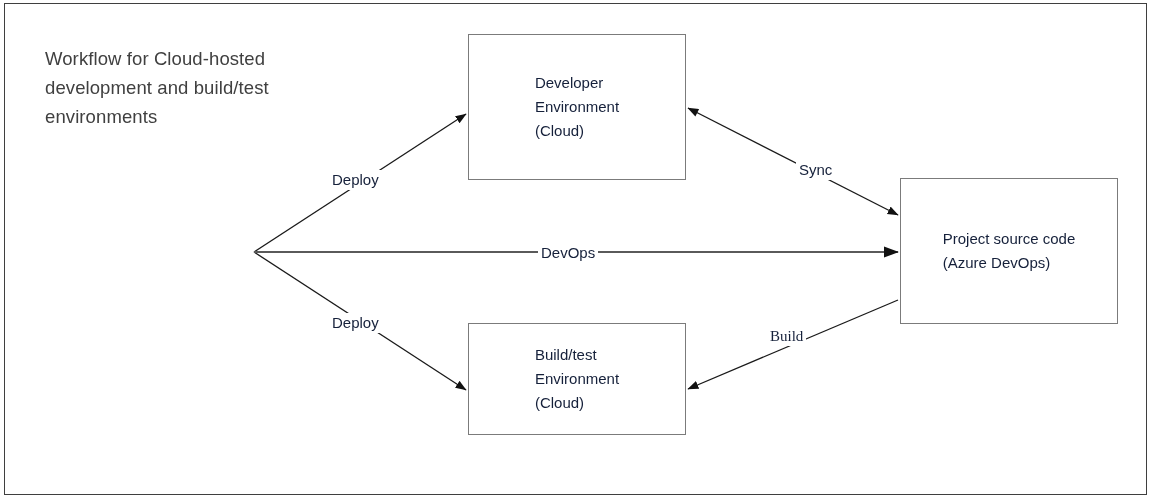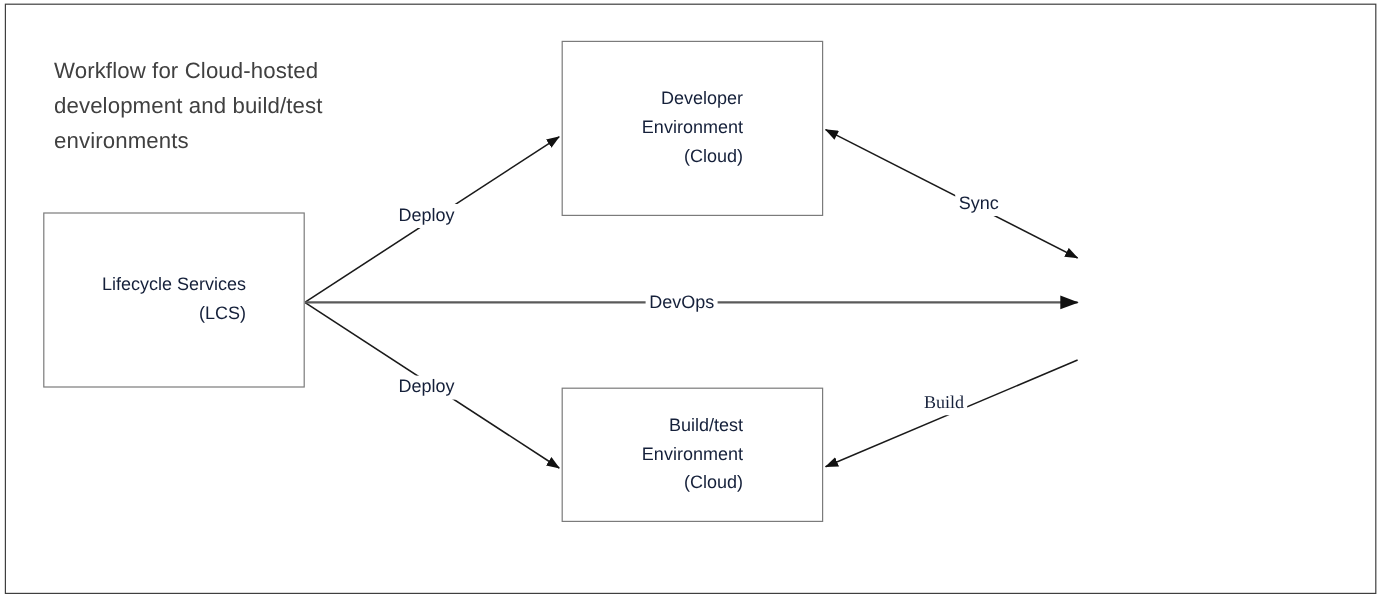--- a/index.html
+++ b/index.html
@@ -39,21 +39,21 @@
     letter-spacing: 0.1px;
   }
   .node {
     position: absolute;
     box-sizing: border-box;
     border: 1px solid #7b7b7b;
     background: #ffffff;
     display: flex;
     align-items: center;
     justify-content: center;
-    text-align: right;
+    text-align: left;
     color: #15203a;
     font-size: 15px;
     line-height: 24px;
     white-space: pre-line;
     z-index: 3;
   }
   #node-lcs   { left: 36px;  top: 177px; width: 218px; height: 146px; }
   #node-dev   { left: 468px; top: 34px;  width: 218px; height: 146px; }
   #node-build { left: 468px; top: 323px; width: 218px; height: 112px; }
   #node-repo  { left: 900px; top: 178px; width: 218px; height: 146px; }
@@ -106,31 +106,31 @@
 
     <line x1="254" y1="252" x2="466" y2="390" stroke="#1a1a1a" stroke-width="1.3" marker-end="url(#arrow)"></line>
 
     <line x1="254" y1="252" x2="898" y2="252" stroke="#5a5a5a" stroke-width="1.8" marker-end="url(#arrow)"></line>
 
     <line x1="688" y1="108" x2="898" y2="215" stroke="#1a1a1a" stroke-width="1.3" marker-end="url(#arrow)" marker-start="url(#arrow-start)"></line>
 
     <line x1="898" y1="300" x2="688" y2="389" stroke="#1a1a1a" stroke-width="1.3" marker-end="url(#arrow)"></line>
   </svg>
 
-  <div class="node" id="node-lcs">Lifecycle Services
-(LCS)</div>
 
   <div class="node" id="node-dev">Developer
 Environment
 (Cloud)</div>
 
   <div class="node" id="node-build">Build/test
 Environment
 (Cloud)</div>
 
+  <div class="node" id="node-repo">Project source code
+(Azure DevOps)</div>
 
   <div class="edge-label" id="label-deploy-dev">Deploy</div>
 
   <div class="edge-label" id="label-deploy-build">Deploy</div>
 
   <div class="edge-label" id="label-connect">DevOps</div>
 
   <div class="edge-label" id="label-sync">Sync</div>
 
   <div class="edge-label" id="label-build">Build</div>

